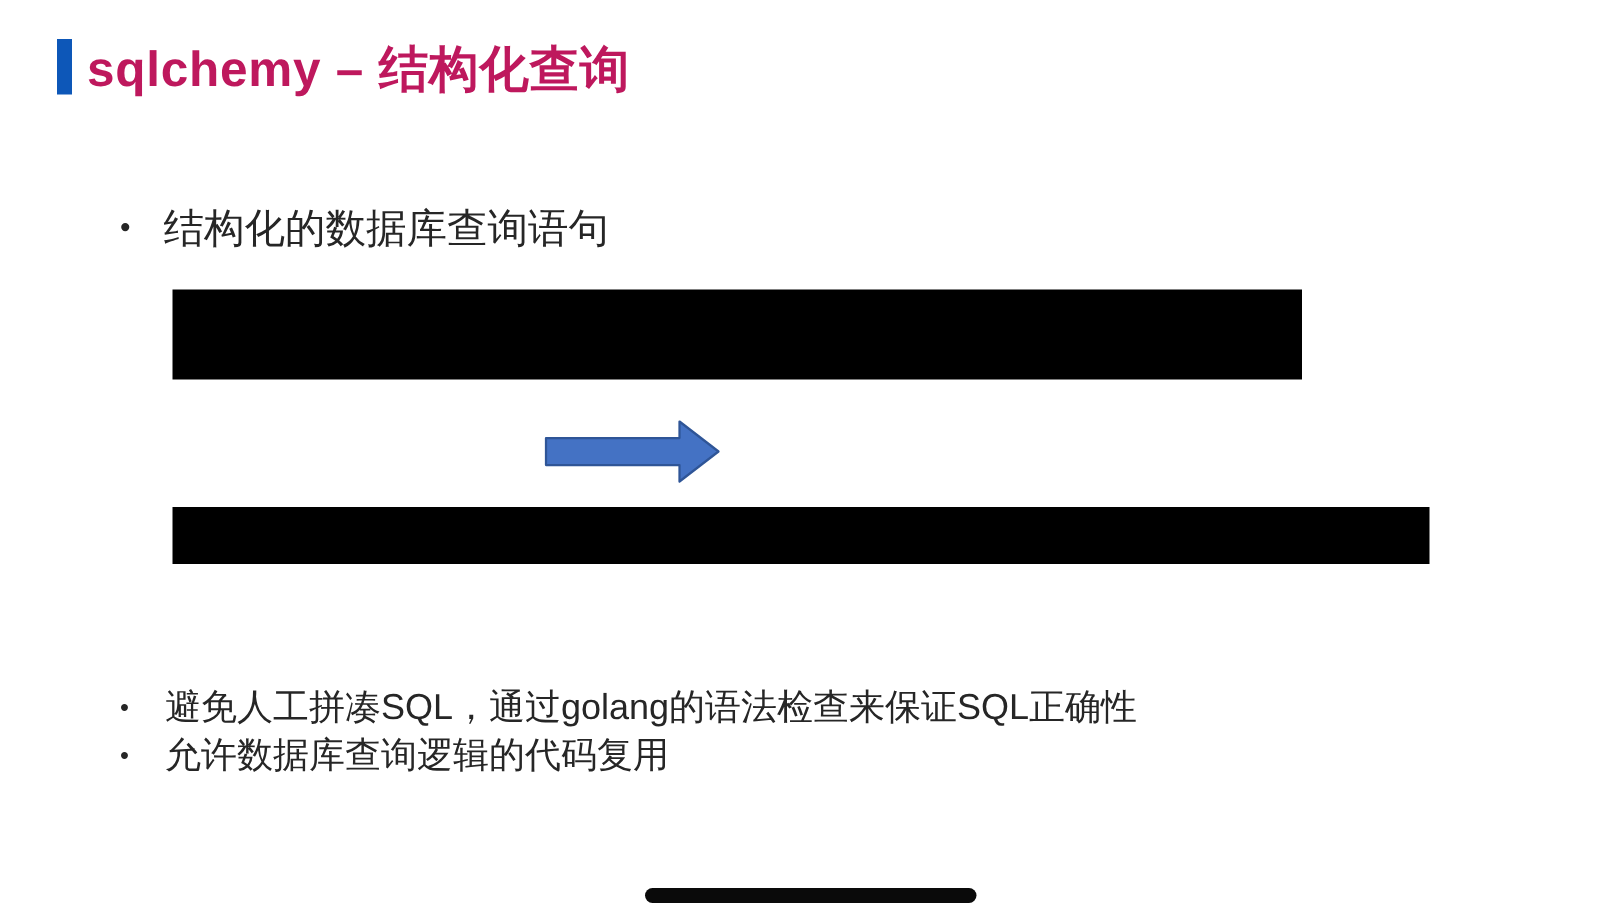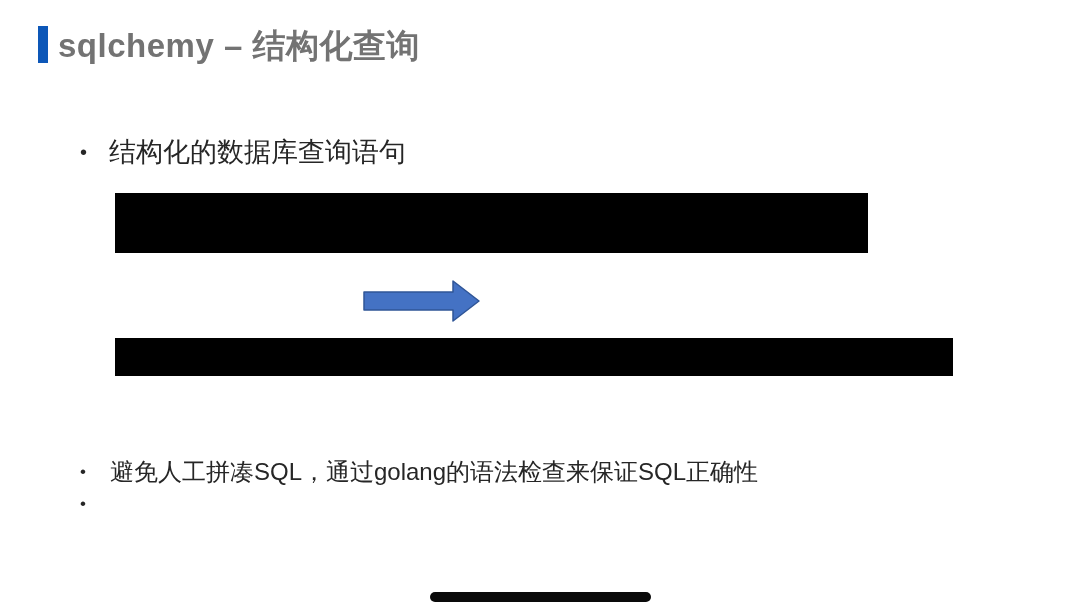--- a/index.html
+++ b/index.html
@@ -17,21 +17,21 @@
     position: absolute;
     left: 38px; top: 26px;
     width: 10px; height: 37px;
     background: #0d57b8;
   }
   .page-title {
     position: absolute;
     left: 58px; top: 24px;
     font-size: 33px;
     font-weight: bold;
-    color: #737373;
+    color: #be185d;
     letter-spacing: 0.5px;
     white-space: nowrap;
   }
 
   
   .bullet-row {
     position: absolute;
     display: flex;
     align-items: flex-start;
     color: #262626;
@@ -126,18 +126,19 @@
     <div>SELECT * FROM user WHERE domain_id=‘7140640a189d48e78994257f9802b1e5’</div>
   </div>
 
   <div class="bottom-bullets">
     <div class="bullet-row">
       <span class="bullet-dot">•</span>
       <span>避免人工拼凑SQL，通过golang的语法检查来保证SQL正确性</span>
     </div>
     <div class="bullet-row">
       <span class="bullet-dot">•</span>
+      <span>允许数据库查询逻辑的代码复用</span>
     </div>
   </div>
 
   <div class="bottom-indicator"></div>
 
 </div>
 
 </body></html>

